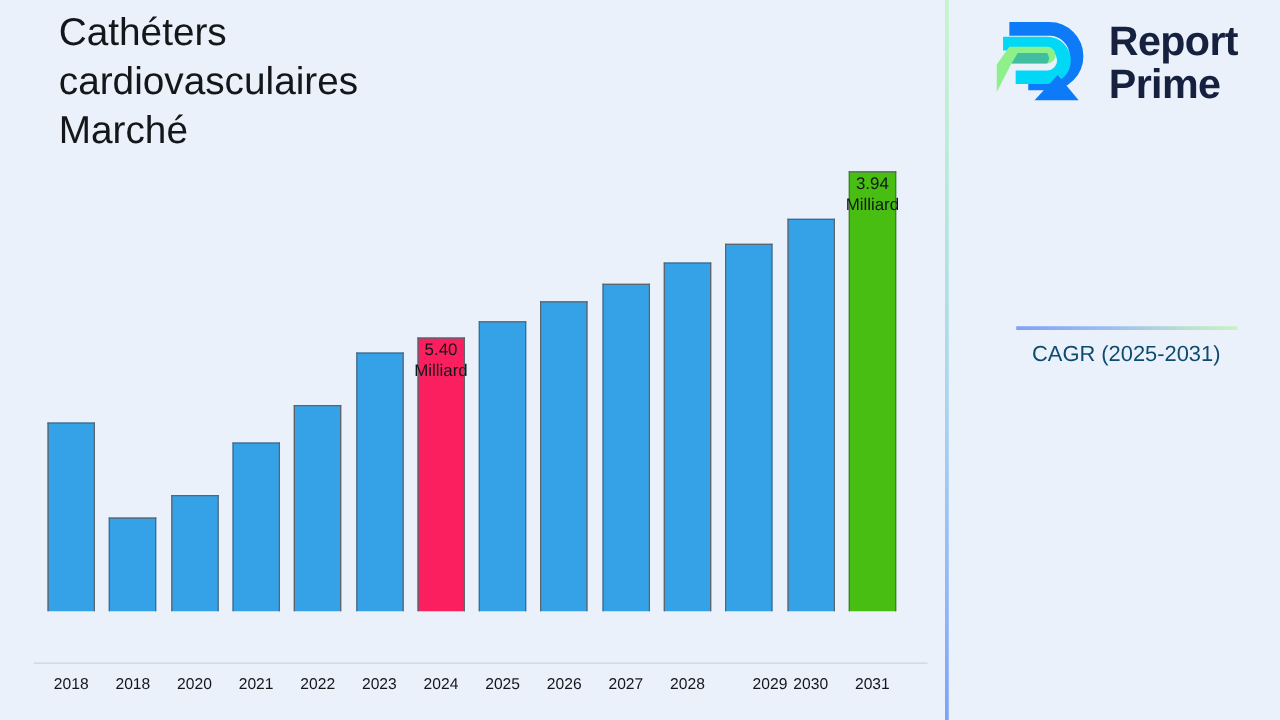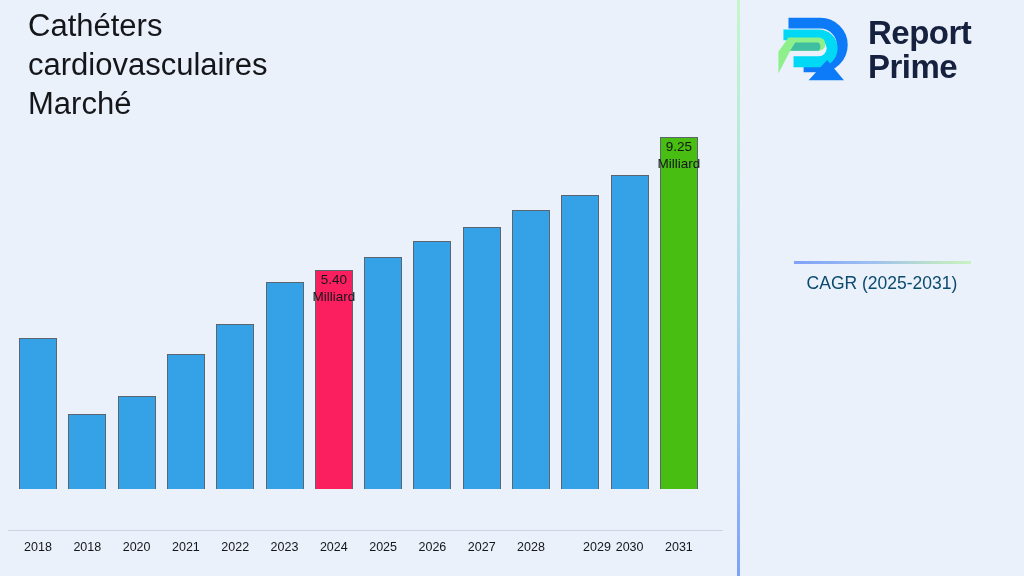--- a/index.html
+++ b/index.html
@@ -12,20 +12,21 @@
     background: #eaf1fb;
     font-family: "Liberation Sans", sans-serif;
     overflow: hidden;
     position: relative;
   }
   #root {
     position: relative;
     width: 972px;
     height: 576px;
     background: #eaf1fb;
+    margin-left: 19px;
   }
 
   
   #left-panel {
     position: absolute;
     left: 0; top: 0;
     width: 737px; height: 576px;
   }
 
   #chart-title {
@@ -173,21 +174,21 @@
           <div class="bar blue" style="left: 413.4px; width: 38px; height: 248px;"></div>
           <div class="bar blue" style="left: 462.7px; width: 38px; height: 262px;"></div>
           <div class="bar blue" style="left: 512px; width: 38px; height: 279px;"></div>
           <div class="bar blue" style="left: 561.3px; width: 38px; height: 294px;"></div>
           <div class="bar blue" style="left: 610.6px; width: 38px; height: 314px;"></div>
           <div class="bar green" style="left: 659.9px; width: 38px; height: 352px;"></div>
         </div>
       <div id="labels-layer">
           <div class="bar-label" style="left: 288.8px; top: 271px;">5.40
 Milliard</div>
-          <div class="bar-label" style="left: 633.9px; top: 138px;">9.25
+          <div class="bar-label" style="left: 633.9px; top: 138px;">3.94
 Milliard</div>
         </div>
       <div id="axis-line"></div>
       <div id="ticks-layer">
           <div class="x-tick" style="left: 8px;">2018</div>
           <div class="x-tick" style="left: 57.3px;">2018</div>
           <div class="x-tick" style="left: 106.6px;">2020</div>
           <div class="x-tick" style="left: 155.9px;">2021</div>
           <div class="x-tick" style="left: 205.2px;">2022</div>
           <div class="x-tick" style="left: 254.5px;">2023</div>

